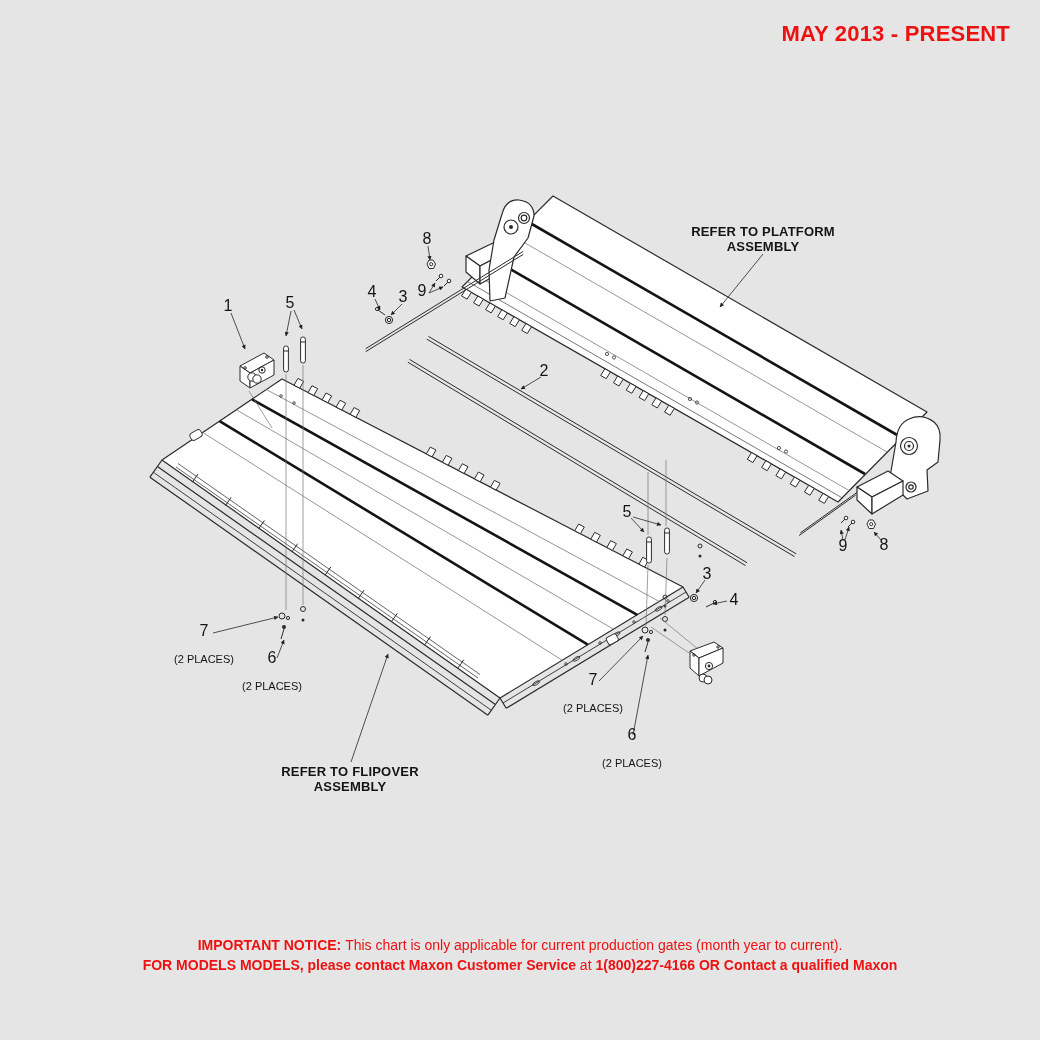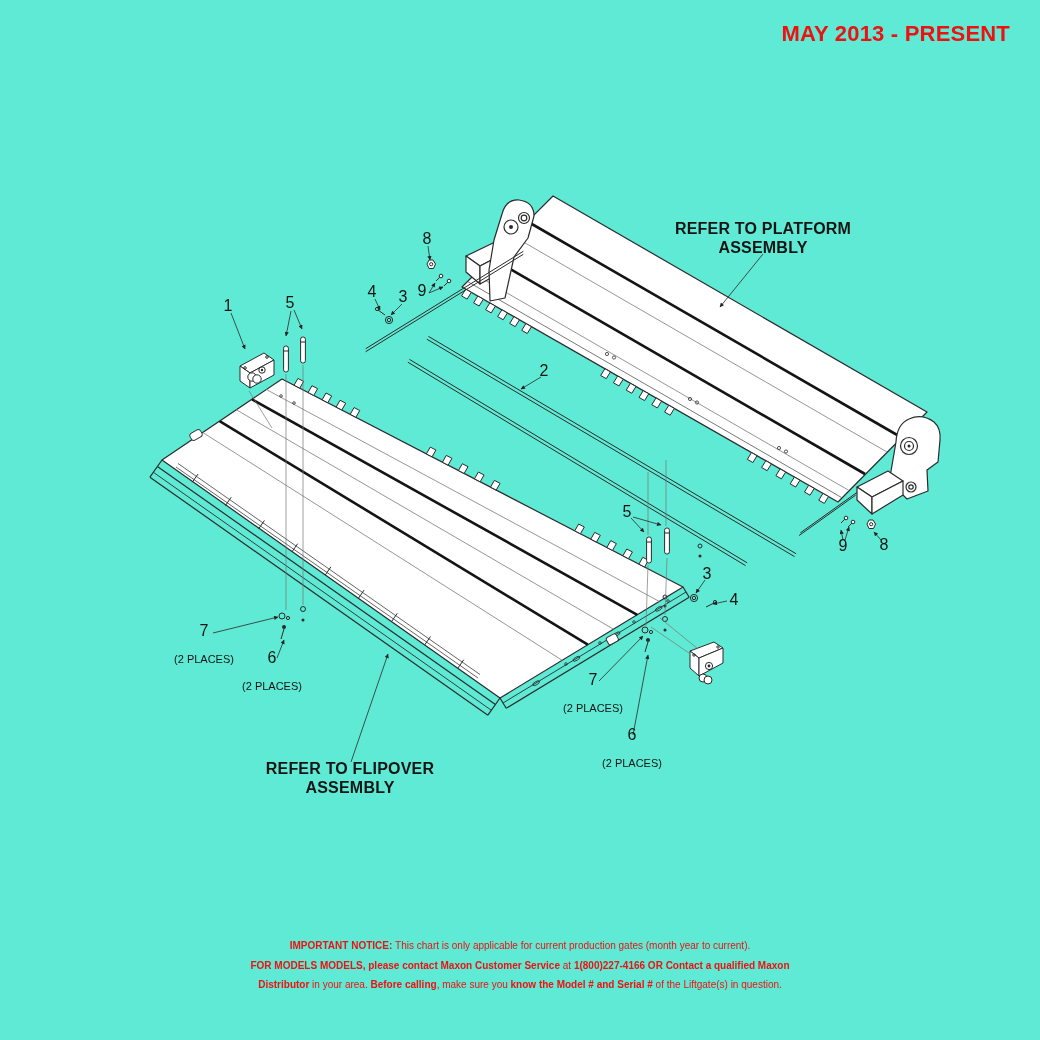--- a/index.html
+++ b/index.html
@@ -1,29 +1,29 @@
 <!DOCTYPE html>
 <html style="--accent: #ee1111;"><head>
 <meta charset="utf-8">
 <style>
   :root{ --accent:#ee1111; --ink:#2b2b2b; }
   html,body{margin:0;padding:0;background:#fff;}
-  #page{position:relative;width:1040px;height:1040px;background:#5eead4;overflow:hidden;
+  #page{position:relative;width:1040px;height:1040px;background:#e5e5e5;overflow:hidden;
         font-family:"Liberation Sans", sans-serif;}
   #drawing{position:absolute;left:0;top:0;}
   #overlay{position:absolute;left:0;top:0;width:1040px;height:1040px;pointer-events:none;}
   .edition{position:absolute;top:21px;right:30px;font-size:22px;font-weight:bold;
            color:var(--accent);letter-spacing:.2px;}
   .callout{position:absolute;transform:translate(-50%,-50%);text-align:center;
            color:#141414;font-size:16px;line-height:1.05;}
   .callout .note{display:block;font-size:11px;margin-top:14px;white-space:nowrap;}
   .ann{position:absolute;transform:translate(-50%,-50%);text-align:center;
-       font-weight:bold;font-size:16px;line-height:1.16;color:#141414;letter-spacing:.2px;}
+       font-weight:bold;font-size:13px;line-height:1.16;color:#141414;letter-spacing:.2px;}
   .notice{position:absolute;left:0;right:0;top:936px;text-align:center;
-          color:var(--accent);font-size:10px;line-height:19.5px;}
+          color:var(--accent);font-size:14px;line-height:19.5px;}
   .notice b{font-weight:bold;}
 </style>
 </head>
 <body>
 
 <div id="page">
 
   <svg id="drawing" width="1040" height="1040" viewBox="0 0 1040 1040">
     <defs>
       <marker id="arr" viewBox="0 0 10 10" refX="9.2" refY="5" markerWidth="7" markerHeight="5" orient="auto">
@@ -293,16 +293,15 @@
         <div class="callout" style="left: 593px; top: 693px;"><span>7</span><span class="note">(2 PLACES)</span></div>
         <div class="callout" style="left: 632px; top: 748px;"><span>6</span><span class="note">(2 PLACES)</span></div>
         <div class="callout" style="left: 843px; top: 546px;"><span>9</span></div>
         <div class="callout" style="left: 884px; top: 545px;"><span>8</span></div>
         <div class="ann" style="left: 763px; top: 239px;">REFER TO PLATFORM<br>ASSEMBLY</div>
         <div class="ann" style="left: 350px; top: 779px;">REFER TO FLIPOVER<br>ASSEMBLY</div>
       </div>
     <div class="notice" id="notice">
         <div><b>IMPORTANT NOTICE: </b><span>This chart is only applicable for current production gates (month year to current).</span></div>
         <div><b>FOR MODELS MODELS, please contact Maxon Customer Service</b><span> at </span><b>1(800)227-4166 OR Contact a qualified Maxon</b></div>
-        <div><b>Distributor</b><span> in your area. </span><b>Before calling</b><span>, make sure you </span><b>know the Model # and Serial #</b><span> of the Liftgate(s) in question.</span></div>
       </div>
   </div>
 </div>
 
 </body></html>

